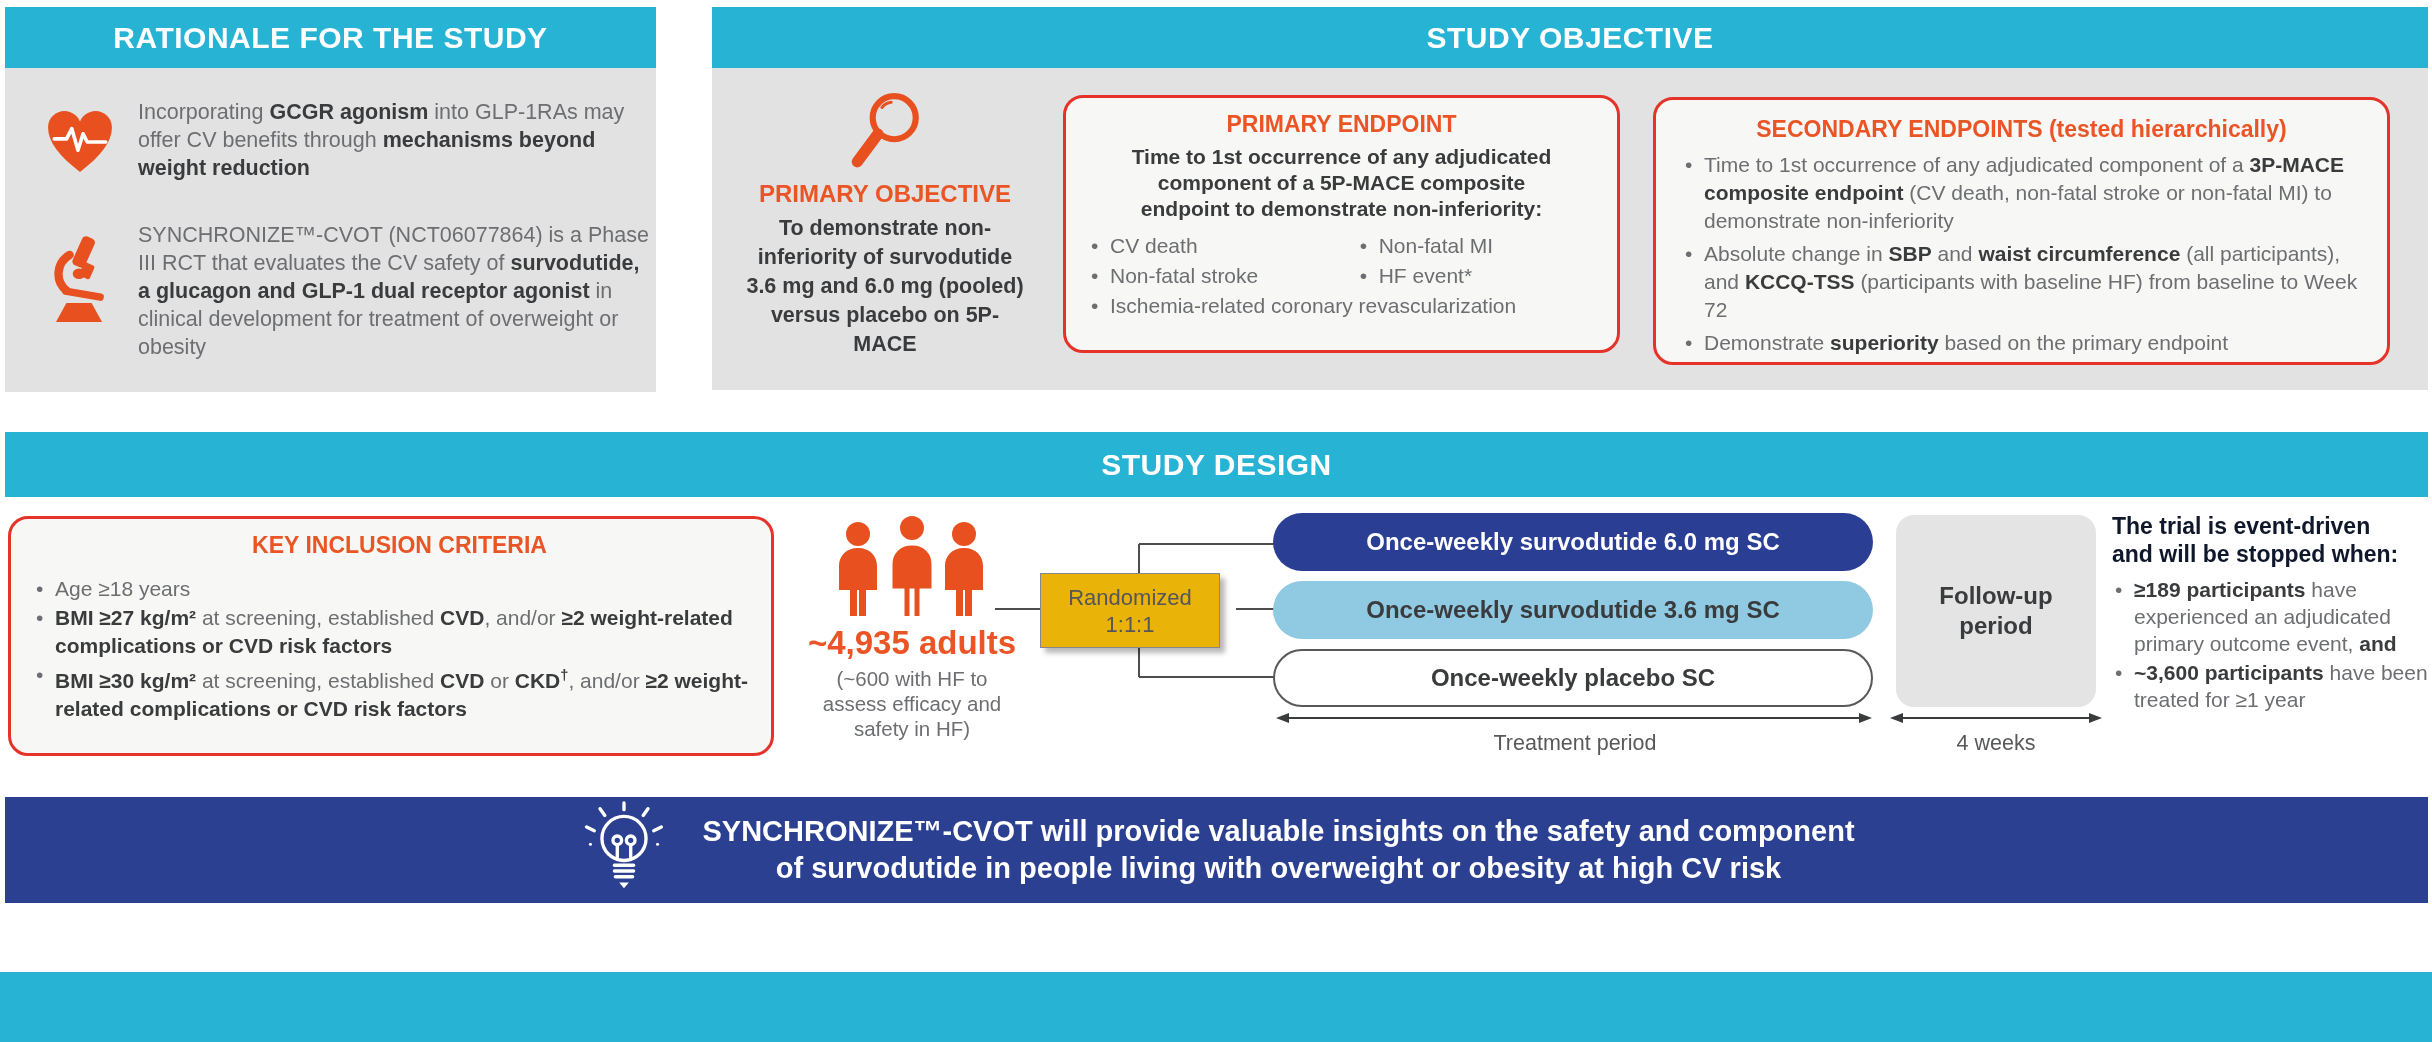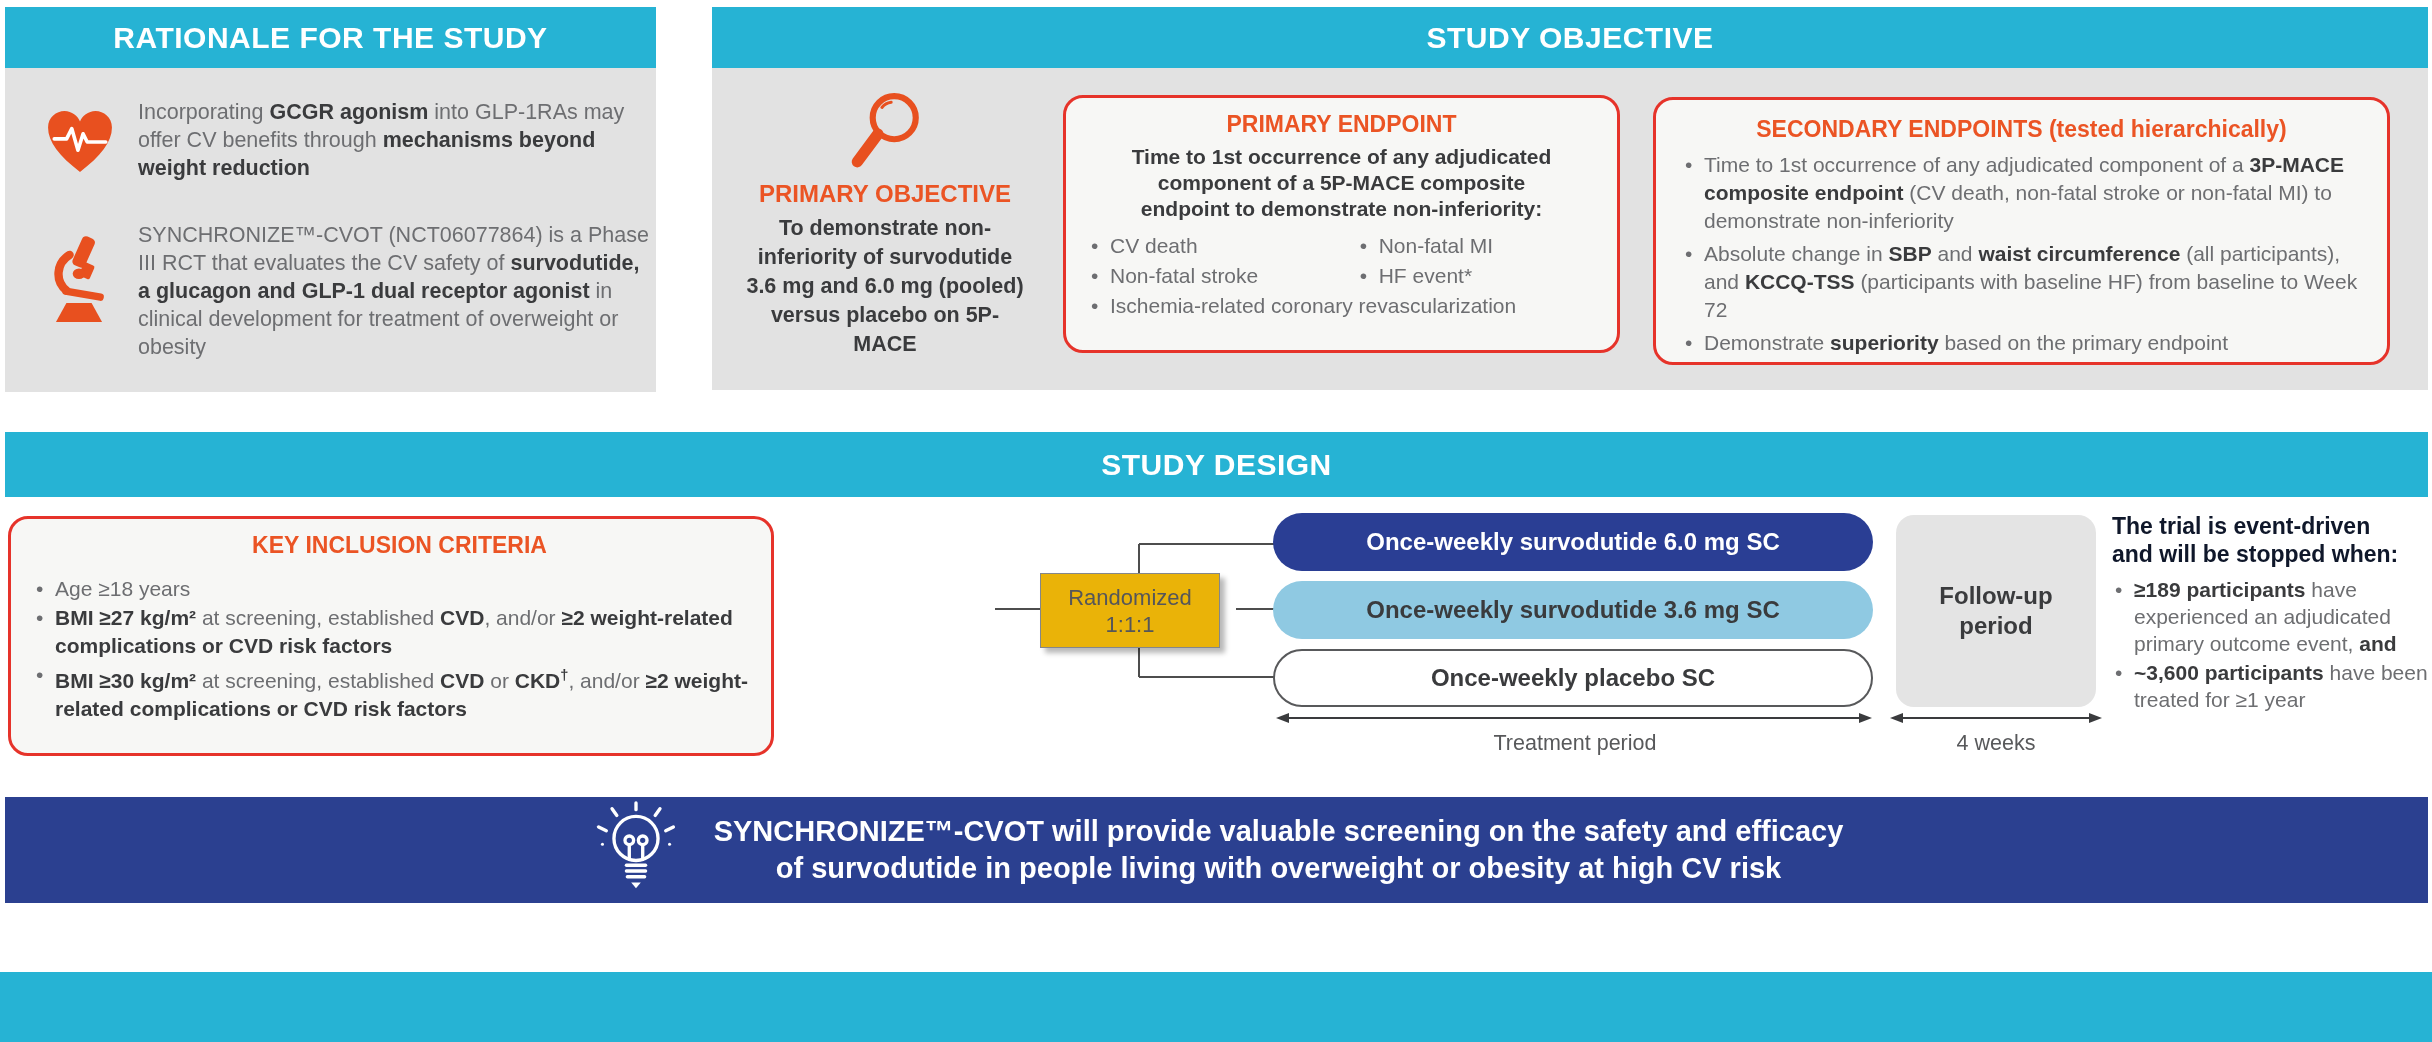--- a/index.html
+++ b/index.html
@@ -178,20 +178,42 @@
 
   <div class="outline-box inc-box">
     <div class="box-title">KEY INCLUSION CRITERIA</div>
     <ul class="blist inc-list">
       <li class="bitem"><span>Age ≥18 years</span></li>
       <li class="bitem"><b>BMI ≥27 kg/m²</b><span> at screening, established </span><b>CVD</b><span>, and/or </span><b>≥2 weight-related complications or CVD risk factors</b></li>
       <li class="bitem"><b>BMI ≥30 kg/m²</b><span> at screening, established </span><b>CVD</b><span> or </span><b>CKD</b><b><sup>†</sup></b><span>, and/or </span><b>≥2 weight-related complications or CVD risk factors</b></li>
     </ul>
   </div>
 
+  <div class="abs people-block">
+    <div>
+      <svg width="168" height="102" viewBox="0 0 168 102">
+        <g fill="#E8501F">
+          <g transform="translate(6,8)">
+            <circle cx="24" cy="12" r="12"></circle>
+            <path d="M24 26 c-12 0 -19 8 -19 18 v24 h11 v26 h7 v-26 h2 v26 h7 v-26 h11 v-24 c0 -10 -7 -18 -19 -18 z"></path>
+          </g>
+          <g transform="translate(112,8)">
+            <circle cx="24" cy="12" r="12"></circle>
+            <path d="M24 26 c-12 0 -19 8 -19 18 v24 h11 v26 h7 v-26 h2 v26 h7 v-26 h11 v-24 c0 -10 -7 -18 -19 -18 z"></path>
+          </g>
+          <g transform="translate(57,0)" stroke="#ffffff" stroke-width="3">
+            <circle cx="27" cy="14" r="13.5"></circle>
+            <path d="M27 30 c-13 0 -21 9 -21 20 v26 h12 v28 h8 v-28 h2 v28 h8 v-28 h12 v-26 c0 -11 -8 -20 -21 -20 z"></path>
+          </g>
+        </g>
+      </svg>
+    </div>
+    <div class="count">~4,935 adults</div>
+    <div class="count-sub">(~600 with HF to assess efficacy and safety in HF)</div>
+  </div>
 
   <svg class="abs connector-svg" width="310" height="170" viewBox="0 0 310 170">
     <g stroke="#4D4D4D" stroke-width="2" fill="none">
       <line x1="10" y1="79" x2="55" y2="79"></line>
       <line x1="154" y1="14" x2="154" y2="147"></line>
       <line x1="154" y1="14" x2="290" y2="14"></line>
       <line x1="251" y1="79" x2="290" y2="79"></line>
       <line x1="154" y1="147" x2="290" y2="147"></line>
     </g>
   </svg>
@@ -249,20 +271,20 @@
           <line x1="28" y1="16" x2="23" y2="9"></line>
           <line x1="68" y1="16" x2="73" y2="9"></line>
           <line x1="17" y1="32" x2="9" y2="28"></line>
           <line x1="79" y1="32" x2="87" y2="28"></line>
           <circle cx="13" cy="46" r="1.6" fill="#ffffff" stroke="none"></circle>
           <circle cx="83" cy="46" r="1.6" fill="#ffffff" stroke="none"></circle>
         </g>
       </svg>
     </div>
     <div class="banner-text">
-      <div>SYNCHRONIZE™-CVOT will provide valuable screening on the safety and efficacy</div>
+      <div>SYNCHRONIZE™-CVOT will provide valuable insights on the safety and component</div>
       <div>of survodutide in people living with overweight or obesity at high CV risk</div>
     </div>
   </div>
 
   <div class="abs bottom-strip"></div>
 
 </div>
 
 </body></html>

